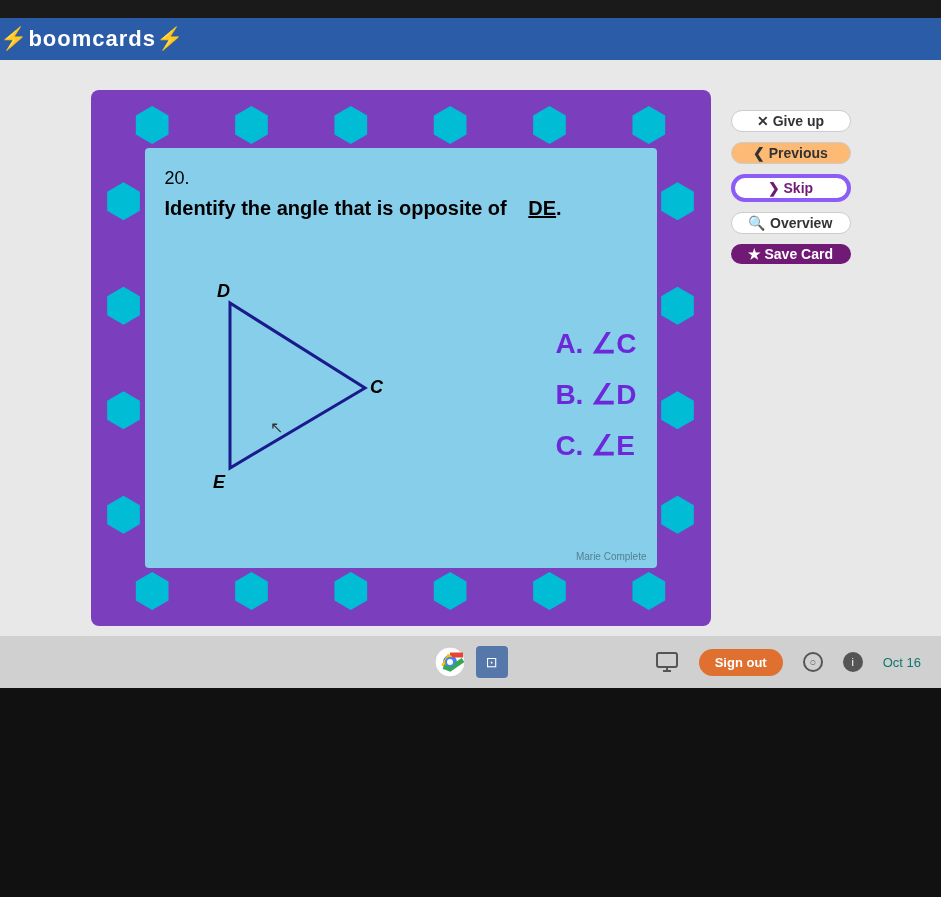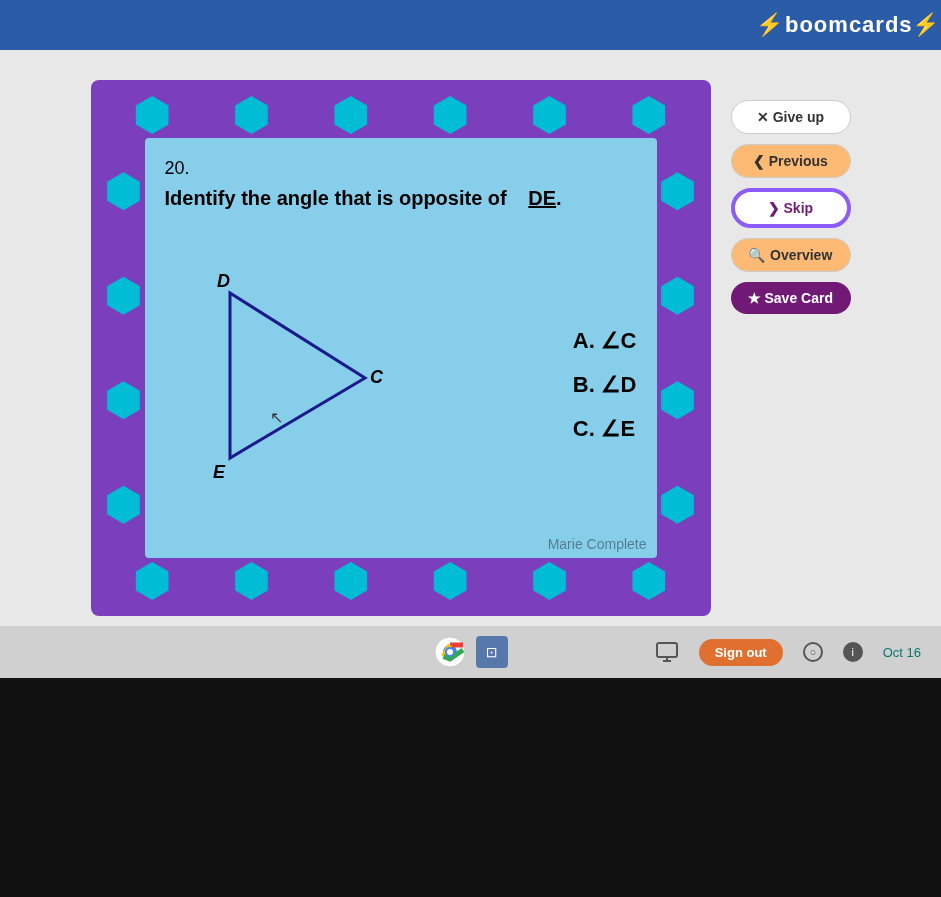--- a/index.html
+++ b/index.html
@@ -9,25 +9,26 @@
       background: #1a1a1a;
       font-family: Arial, sans-serif;
       overflow: hidden;
       display: flex;
       flex-direction: column;
     }
 
     
     .top-bar {
       background: #2b5ca8;
-      height: 50px;
-      display: flex;
-      align-items: center;
-      justify-content: flex-end;
+      height: 42px;
+      display: flex;
+      align-items: center;
+      justify-content: flex-start;
       flex-shrink: 0;
+      margin-top: 18px;
     }
     .top-bar-logo {
       color: white;
       font-size: 22px;
       font-weight: bold;
       letter-spacing: 1px;
     }
     .top-bar-logo span.boom {
       color: white;
       font-weight: 900;
@@ -129,45 +130,45 @@
     }
 
     .answers-area {
       display: flex;
       flex-direction: column;
       gap: 18px;
       margin-left: 20px;
     }
 
     .answer-option {
-      font-size: 22px;
+      font-size: 28px;
       font-weight: bold;
-      color: #000000;
+      color: #6d28d9;
       cursor: pointer;
     }
 
     .watermark {
       position: absolute;
       bottom: 6px;
       right: 10px;
-      font-size: 14px;
+      font-size: 10px;
       color: rgba(0,0,0,0.4);
     }
 
     
     .sidebar {
       display: flex;
       flex-direction: column;
       gap: 10px;
       margin-top: 20px;
     }
 
     .side-btn {
       width: 120px;
-      padding: 8px 14px;
+      padding: 2px 14px;
       border: none;
       border-radius: 20px;
       font-size: 14px;
       font-weight: 600;
       cursor: pointer;
       display: flex;
       align-items: center;
       justify-content: center;
       gap: 6px;
     }
@@ -181,21 +182,21 @@
       background: #fdba74;
       color: #333;
       border: 1px solid #ccc;
     }
     .btn-skip {
       background: white;
       color: #701a75;
       border: 4px solid #8b5cf6;
     }
     .btn-overview {
-      background: #fdba74;
+      background: #ffffff;
       color: #333;
       border: 1px solid #ccc;
     }
     .btn-save-card {
       background: #701a75;
       color: white;
     }
 
     
     .taskbar {

